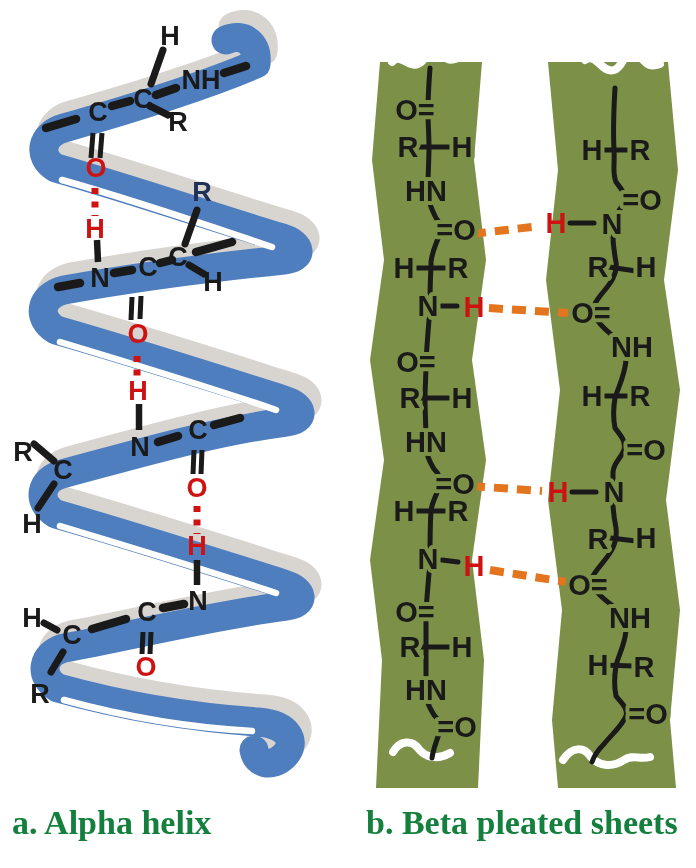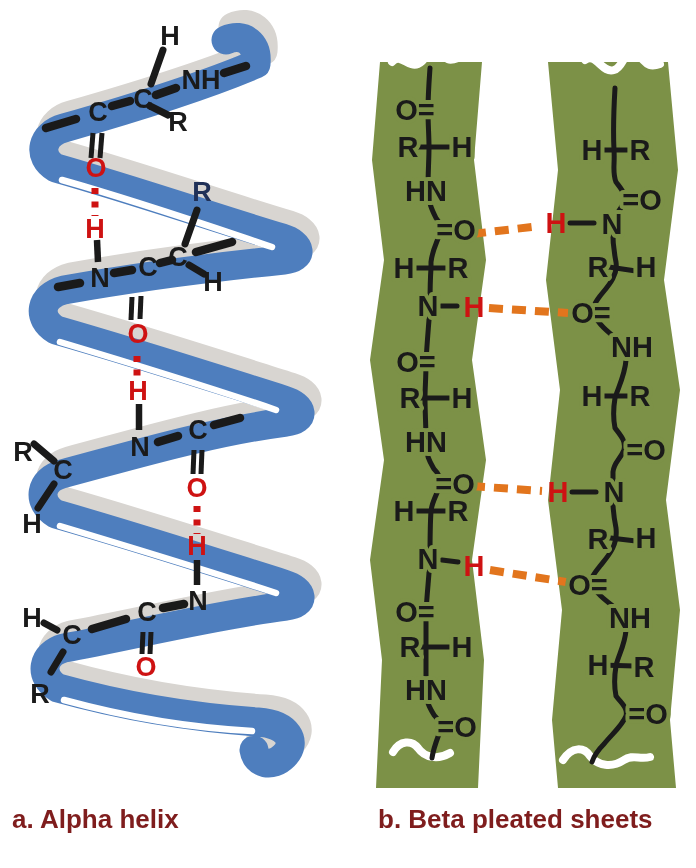--- a/index.html
+++ b/index.html
@@ -4,24 +4,24 @@
 <style>
   html,body{margin:0;padding:0;background:#ffffff;}
   .canvas{position:relative;width:696px;height:868px;background:#ffffff;overflow:hidden;
           font-family:"Liberation Sans",sans-serif;}
   svg{position:absolute;left:0;top:0;}
   .atom{font-family:"Liberation Sans",sans-serif;font-weight:700;font-size:27px;
         fill:#1a1a1a;text-anchor:middle;dominant-baseline:central;}
   .beta-atom{font-size:29px;paint-order:stroke;stroke:#7C9147;stroke-width:8px;stroke-linejoin:round;}
   .red{fill:#CE1212;stroke:none;paint-order:normal;}
   .navy{fill:#203158;}
-  .caption{position:absolute;top:804px;font-family:Liberation Sans, sans-serif;
-           font-weight:700;font-size:26px;color:#7f1d1d;white-space:nowrap;}
+  .caption{position:absolute;top:804px;font-family:Liberation Serif, serif;
+           font-weight:700;font-size:34px;color:#15803d;white-space:nowrap;}
   .caption-a{left:12px;}
-  .caption-b{left:378px;}
+  .caption-b{left:366px;}
 </style>
 </head>
 <body>
 
 <div class="canvas">
 
   <svg width="696" height="868" viewBox="0 0 696 868">
 
     <g>
 

